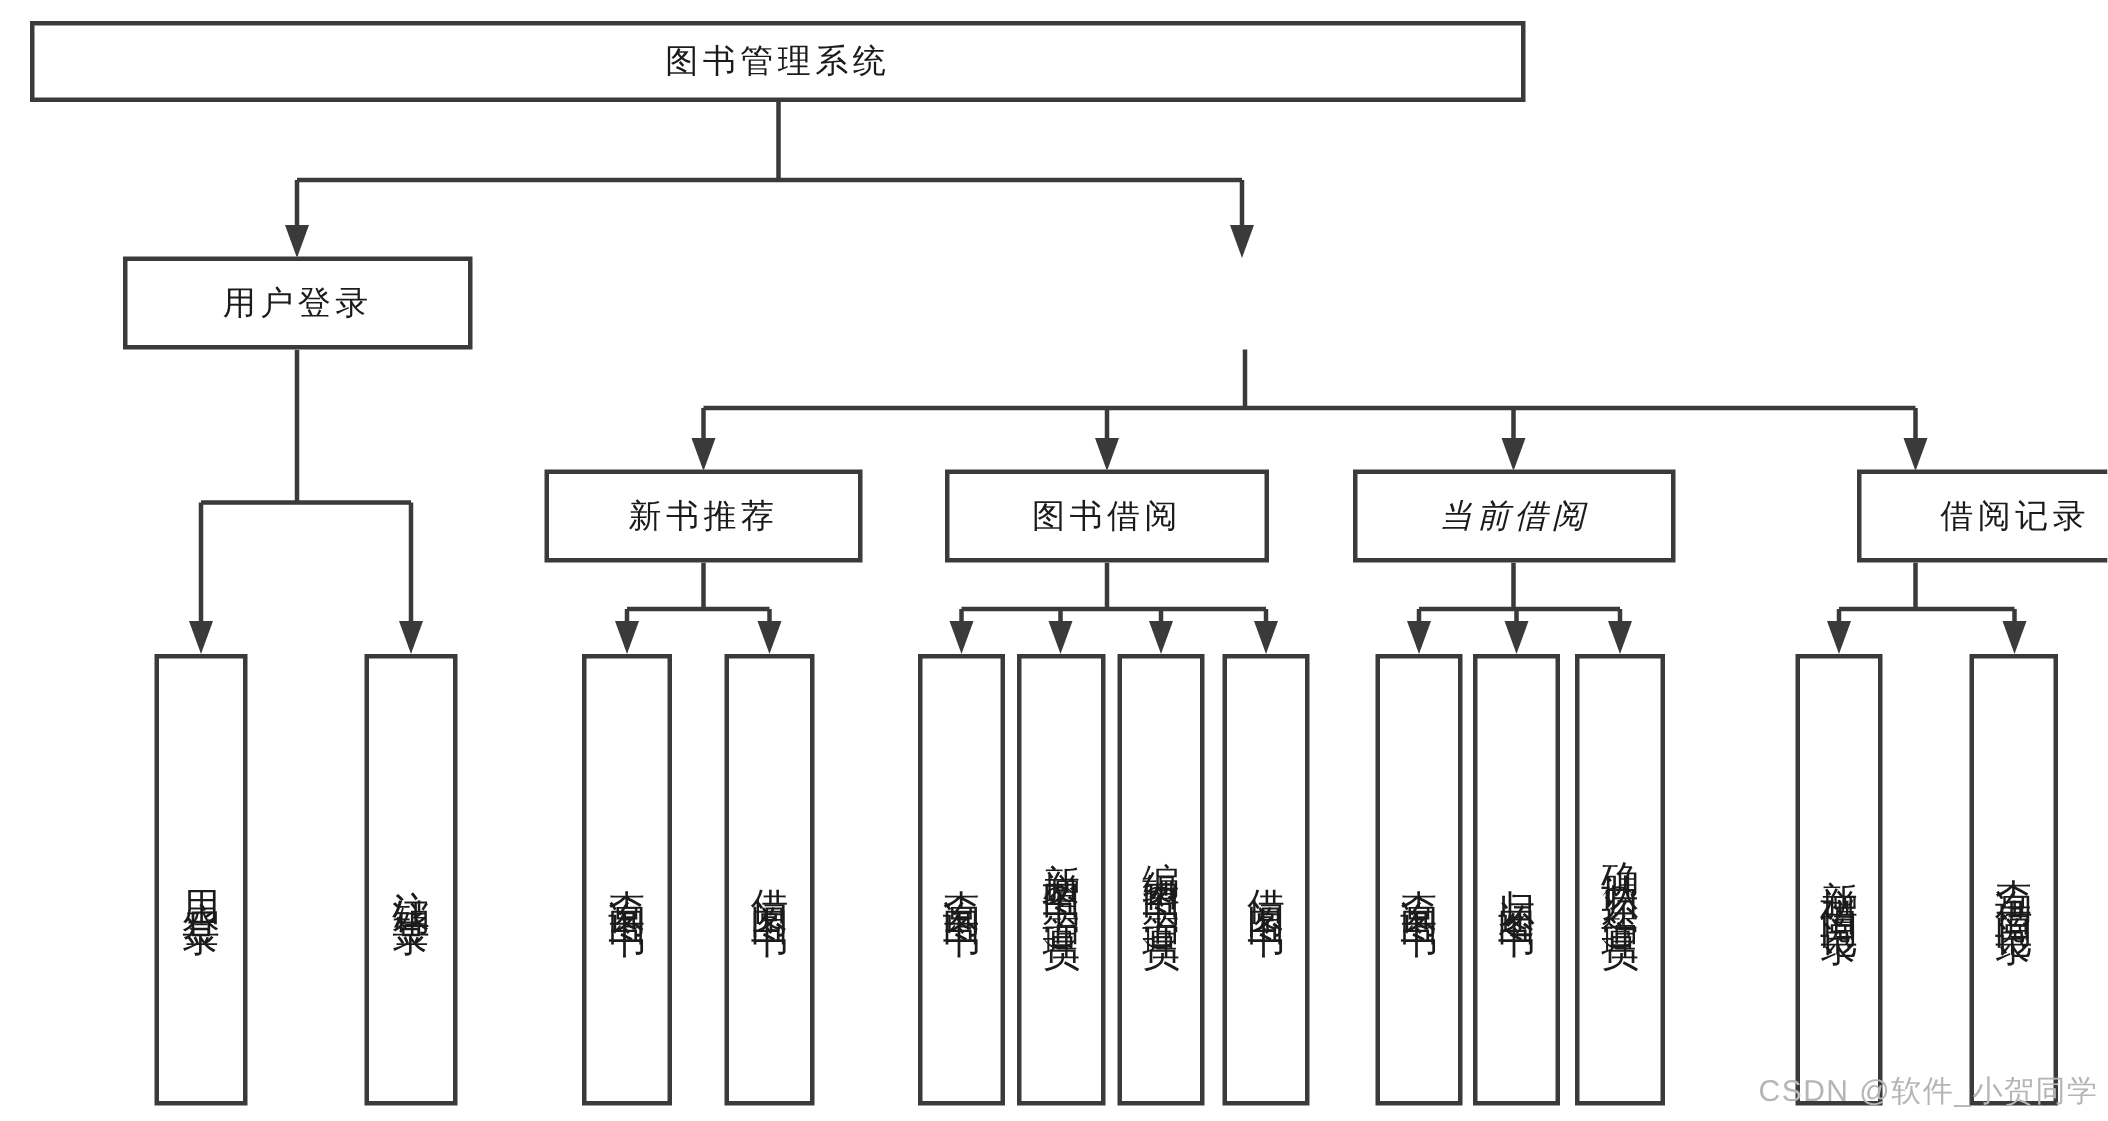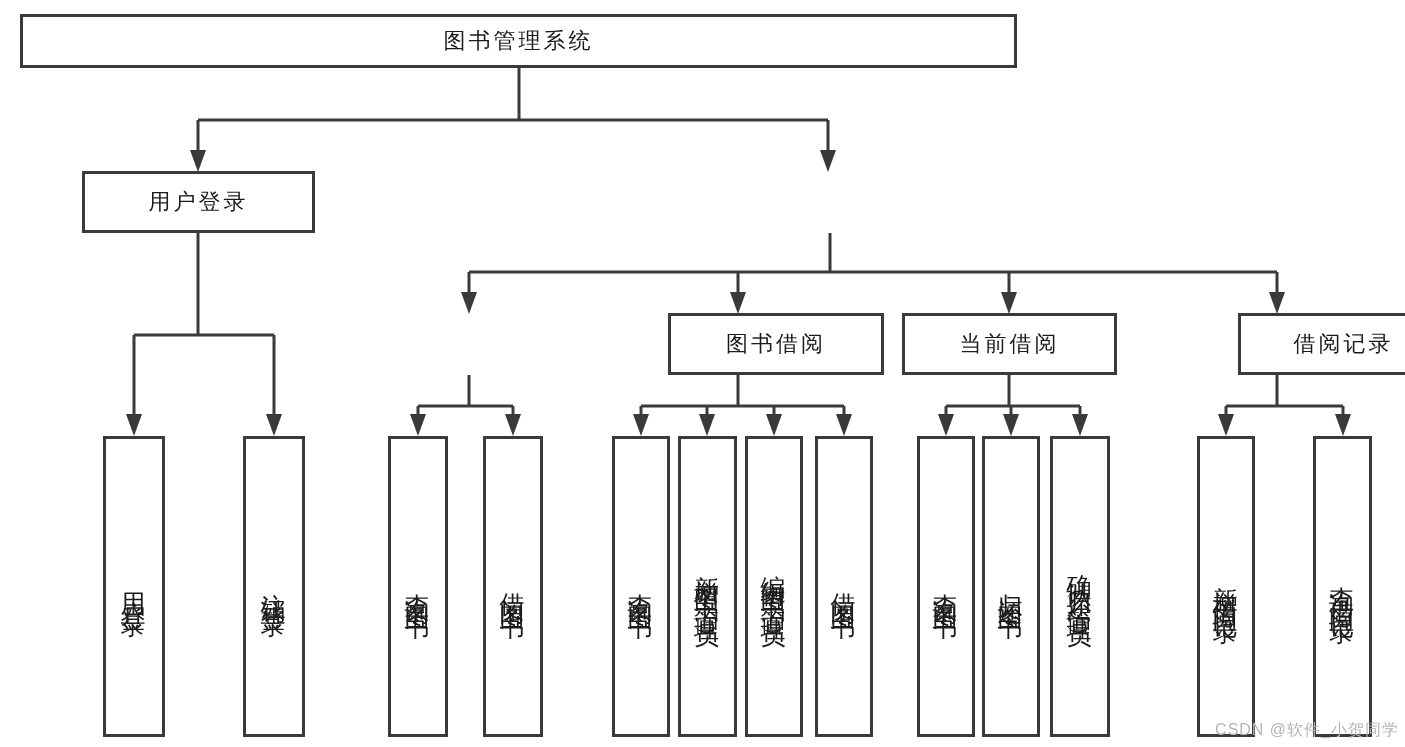--- a/index.html
+++ b/index.html
@@ -26,21 +26,21 @@
   .vbox{
     writing-mode:vertical-rl;
     text-orientation:mixed;
     font-size:25px;
     letter-spacing:7px;
     top:436px;height:301px;
   }
   .watermark{
     position:absolute;
     right:6px;bottom:6px;
-    font-size:16px;
+    font-size:20px;
     color:#b5b5b5;
     letter-spacing:1px;
     white-space:nowrap;
   }
 </style>
 </head>
 <body>
 
 <div class="canvas">
 
@@ -79,26 +79,29 @@
 
   <div class="box hbox" style="left:20px;top:14px;width:997px;height:54px;">
     <span>图书管理系统</span>
   </div>
 
   <div class="box hbox" style="left:82px;top:171px;width:233px;height:62px;">
     <span>用户登录</span>
   </div>
 
 
+  <div class="box hbox" style="left:363px;top:313px;width:212px;height:62px;">
+    <span>新书推荐</span>
+  </div>
 
-  <div class="box hbox" style="left:668px;top:313px;width:216px;height:62px;">
+  <div class="box hbox" style="left:630px;top:313px;width:216px;height:62px;">
     <span>图书借阅</span>
   </div>
 
-  <div class="box hbox" style="left:902px;top:313px;width:215px;height:62px;">
+  <div class="box hbox" style="left:902px;top:313px;width:215px;height:62px;font-style:italic;">
     <span>当前借阅</span>
   </div>
 
   <div class="box hbox" style="left:1238px;top:313px;width:211px;height:62px;">
     <span>借阅记录</span>
   </div>
 
   <div class="box vbox" style="left:103px;width:62px;">
     <span>用户登录</span>
   </div>

